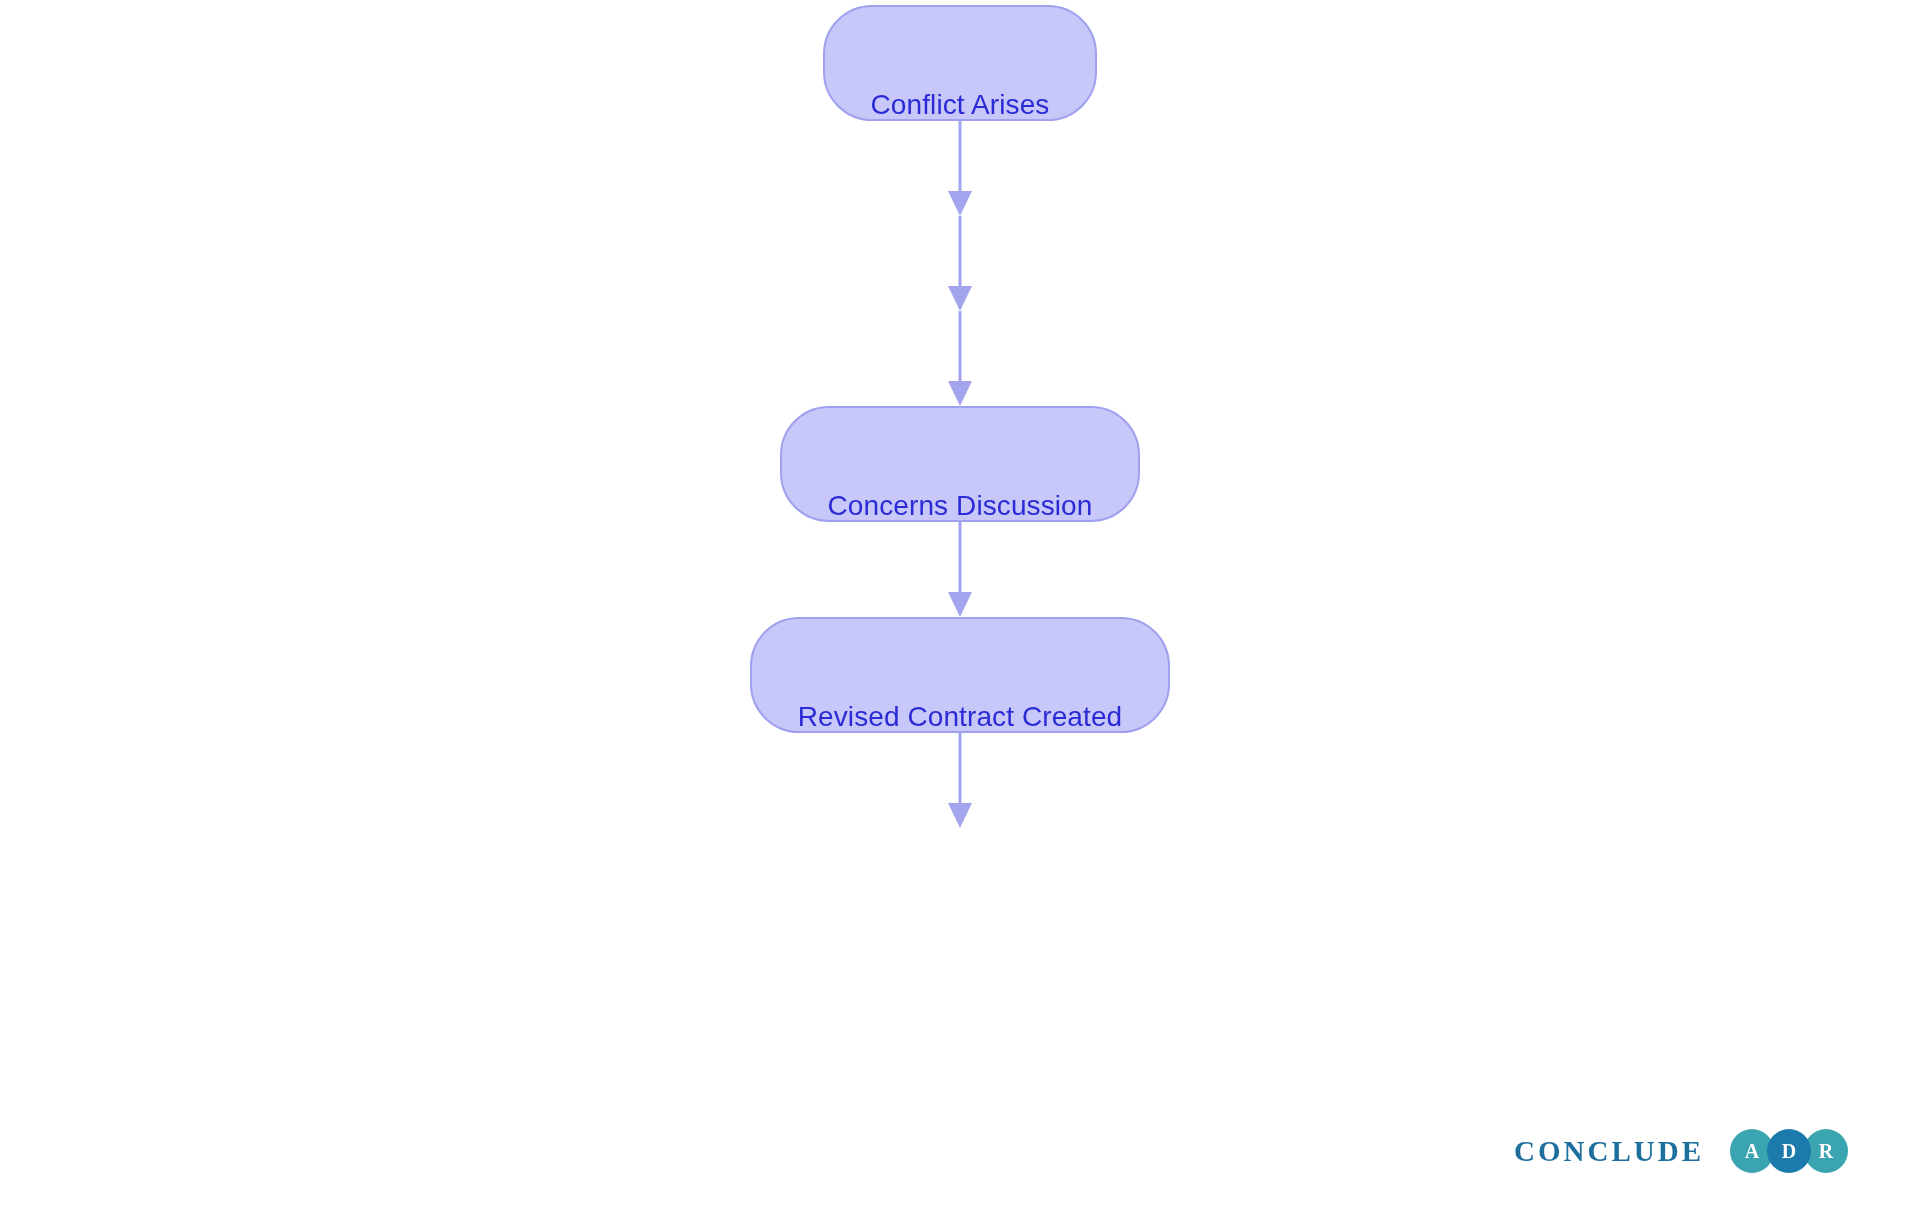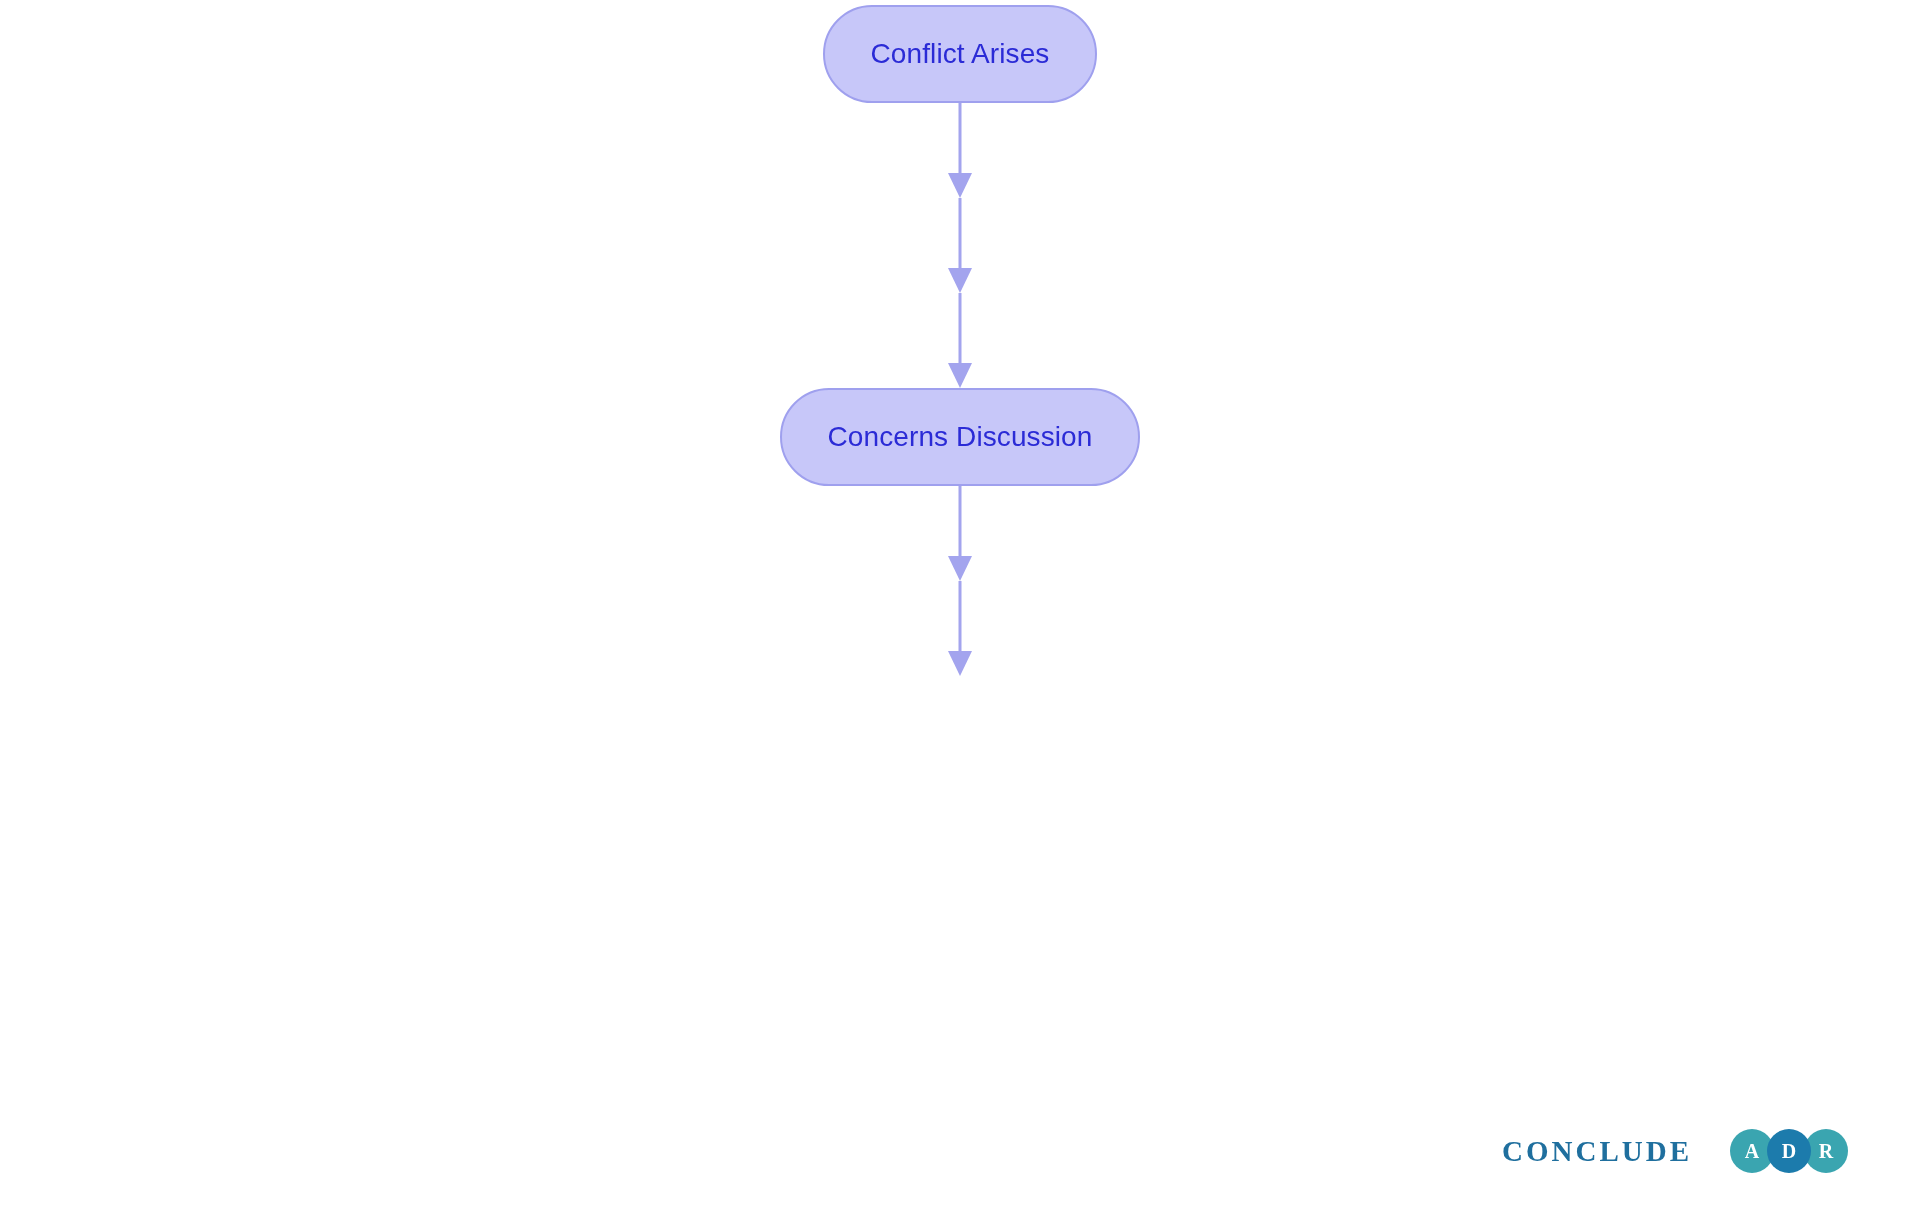--- a/index.html
+++ b/index.html
@@ -32,26 +32,26 @@
     left: 0;
     top: 0;
     width: 1920px;
     display: flex;
     flex-direction: column;
     align-items: center;
   }
 
   .flow-node {
     box-sizing: border-box;
-    height: 98px;
+    height: 116px;
     border-radius: 49px;
     background: #c7c7f9;
     border: 2px solid #9fa0ee;
     display: flex;
-    align-items: center;
+    align-items: flex-end;
     justify-content: center;
     padding: 0 46px;
     white-space: nowrap;
   }
 
   .flow-node-label {
     font-size: 28px;
     font-weight: 400;
     color: #2b2bd6;
     letter-spacing: 0.1px;
@@ -87,21 +87,21 @@
     border-top: 25px solid #a3a4ee;
   }
 
   
   .brand-logo {
     position: absolute;
     right: 72px;
     bottom: 42px;
     display: flex;
     align-items: center;
-    gap: 38px;
+    gap: 26px;
   }
 
   .brand-wordmark {
     font-family: "Liberation Serif", "DejaVu Serif", serif;
     font-size: 29px;
     font-weight: 700;
     letter-spacing: 3.0px;
     color: #1f6f9e;
     line-height: 1;
   }
@@ -160,20 +160,23 @@
 
     <div class="flow-node">
       <span class="flow-node-label">Concerns Discussion</span>
     </div>
 
     <div class="flow-connector">
       <span class="stem"></span>
       <span class="head"></span>
     </div>
 
+    <div class="flow-node">
+      <span class="flow-node-label">Revised Contract Created</span>
+    </div>
 
     <div class="flow-connector">
       <span class="stem"></span>
       <span class="head"></span>
     </div>
 
 
   </div>
 
   <div class="brand-logo">

